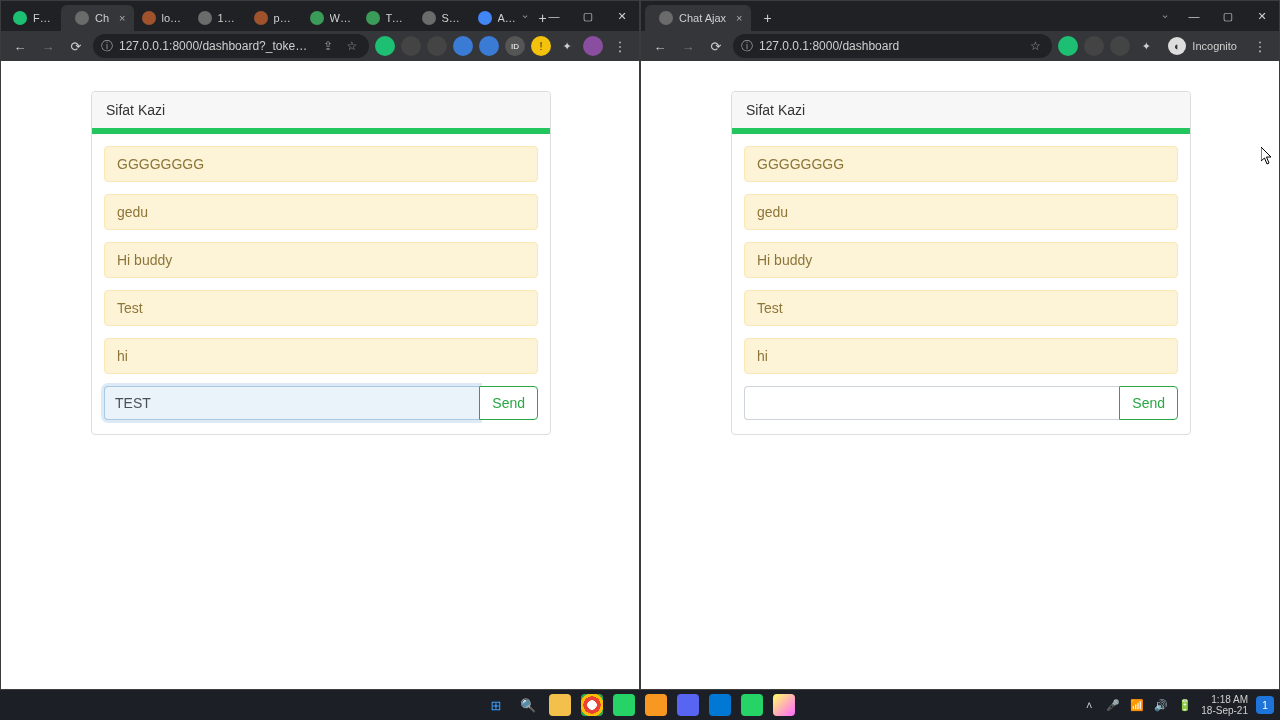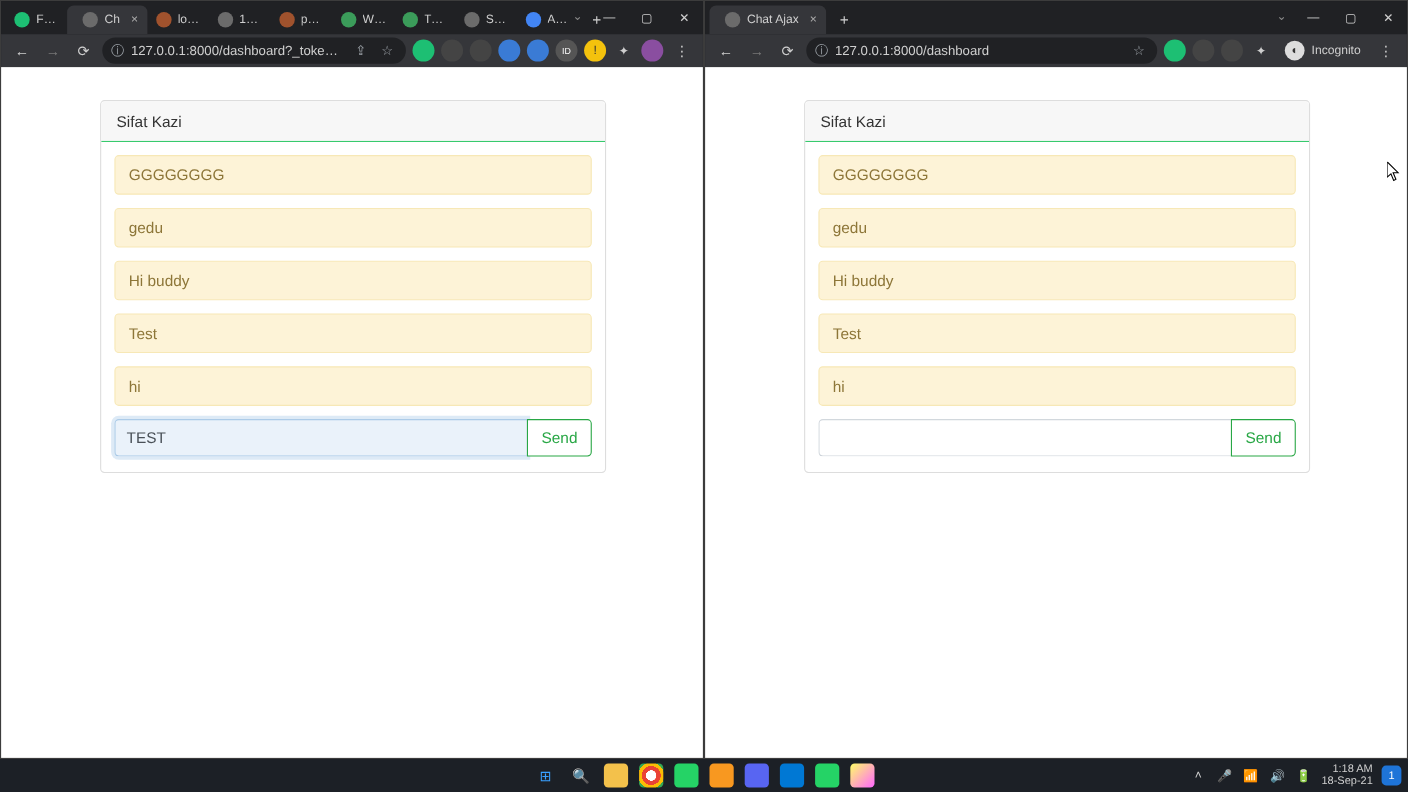--- a/index.html
+++ b/index.html
@@ -82,21 +82,21 @@
 
   
   .viewport { flex:1; background:#fff; position:relative; overflow:hidden; }
 
   .card {
     position:absolute; left: 90px; top: 30px; width: 460px;
     border:1px solid #ddd; border-radius:4px; background:#fff;
   }
   .card-header {
     padding: 10px 14px; font-size: 14px; color:#333;
-    background:#f7f7f7; border-bottom:1px solid #22c55e;
+    background:#f7f7f7; border-bottom:6px solid #22c55e;
     border-radius:4px 4px 0 0;
   }
   .card-body { padding: 12px 12px 14px 12px; }
   .msg {
     background:#fdf3d7; color:#8d7638; border:1px solid #f7e8b6;
     border-radius:4px; padding: 9px 12px; font-size:14px; margin-bottom: 12px;
   }
   .input-row { display:flex; margin-top: 2px; }
   .chat-input {
     flex:1; border:1px solid #ced4da; border-right:none;

